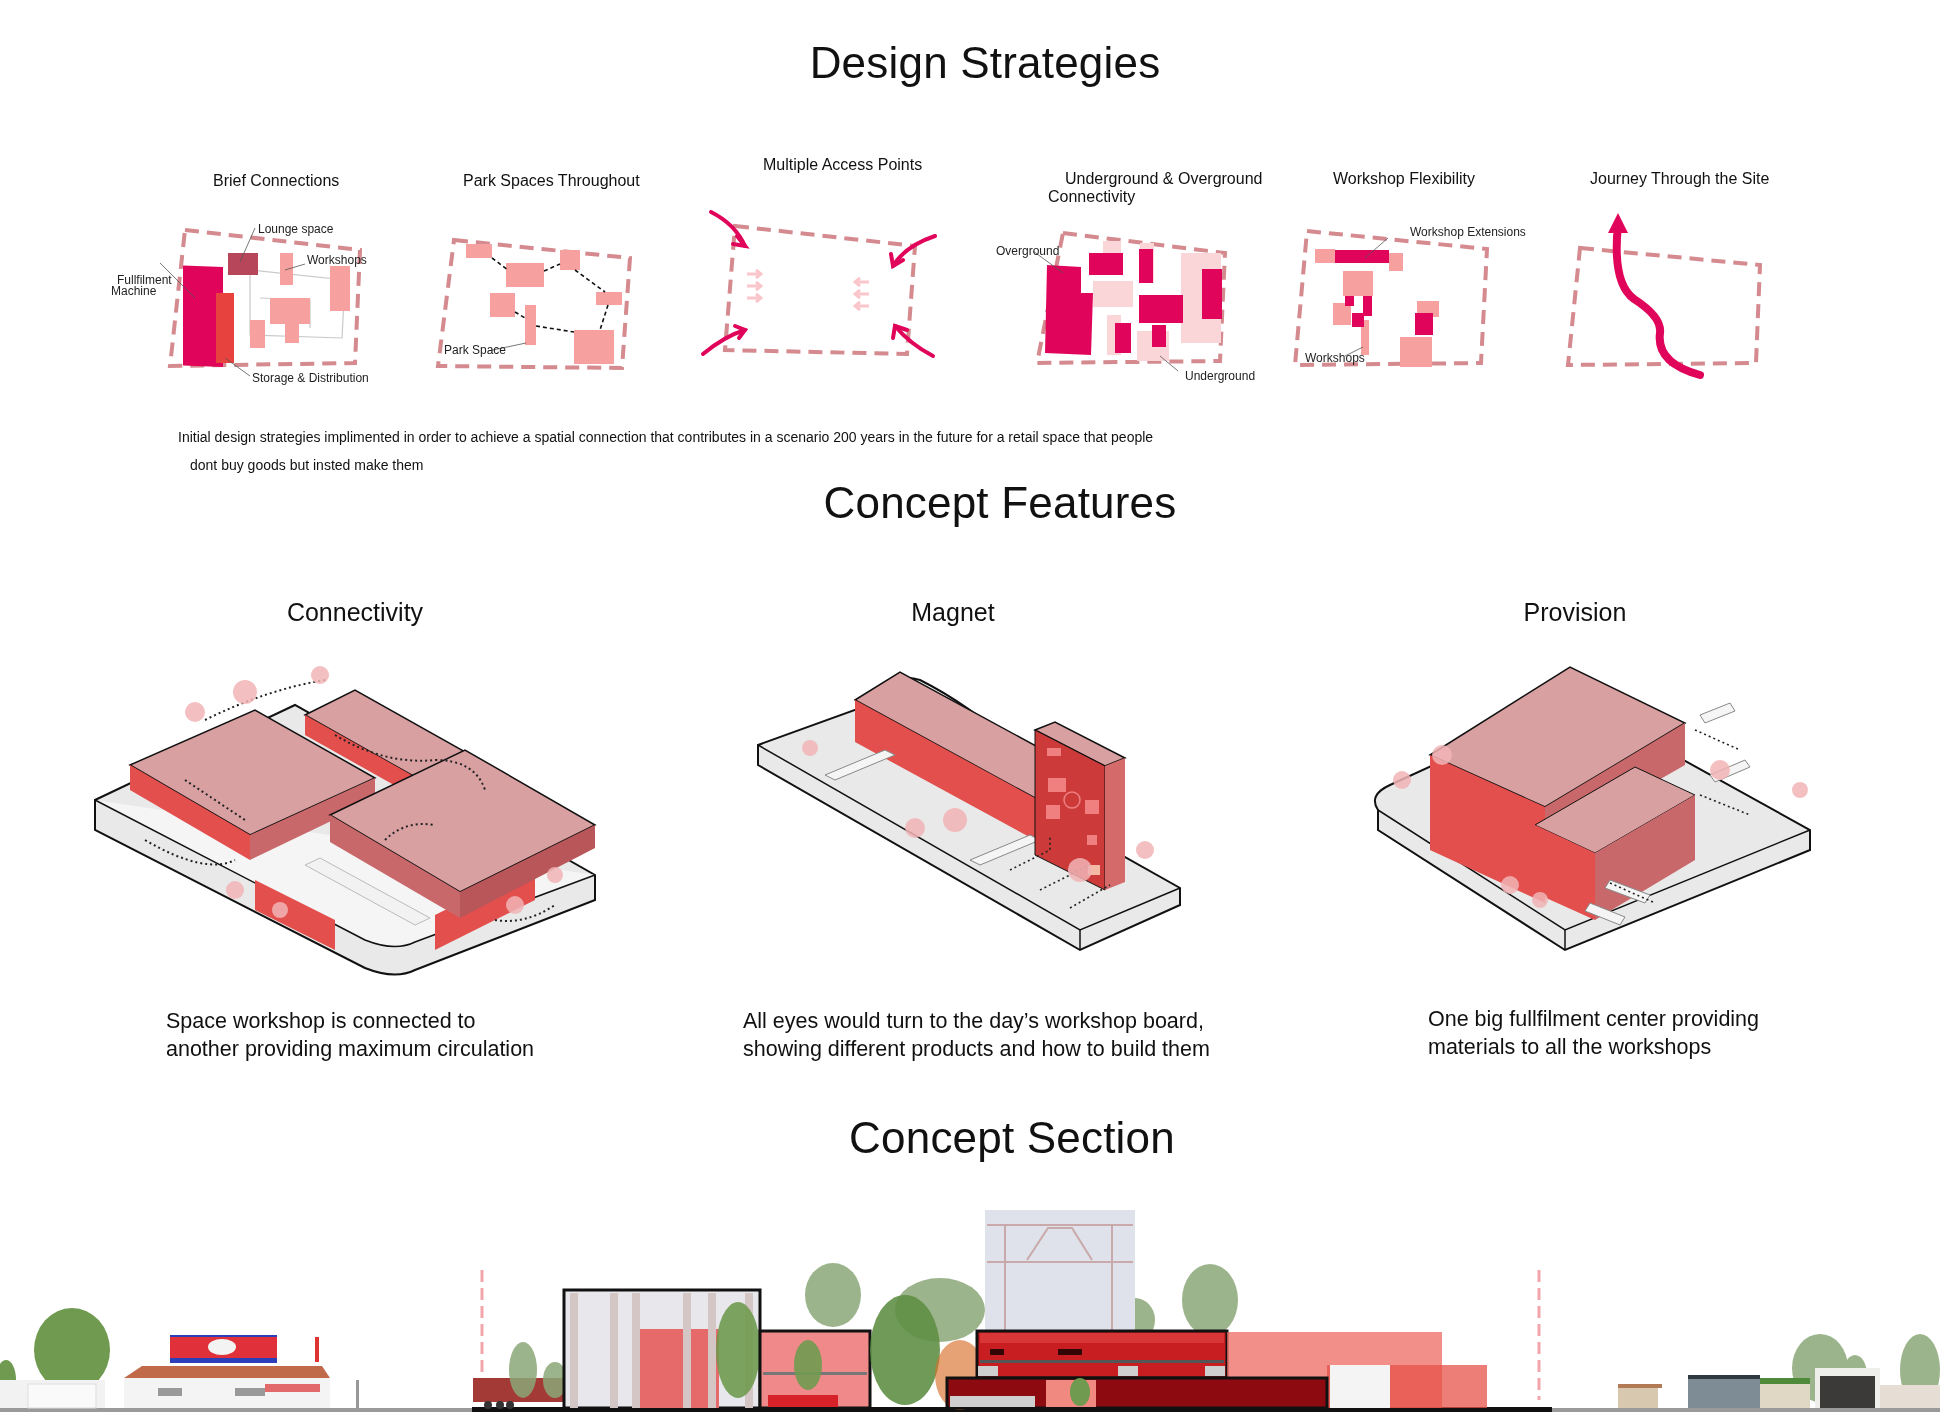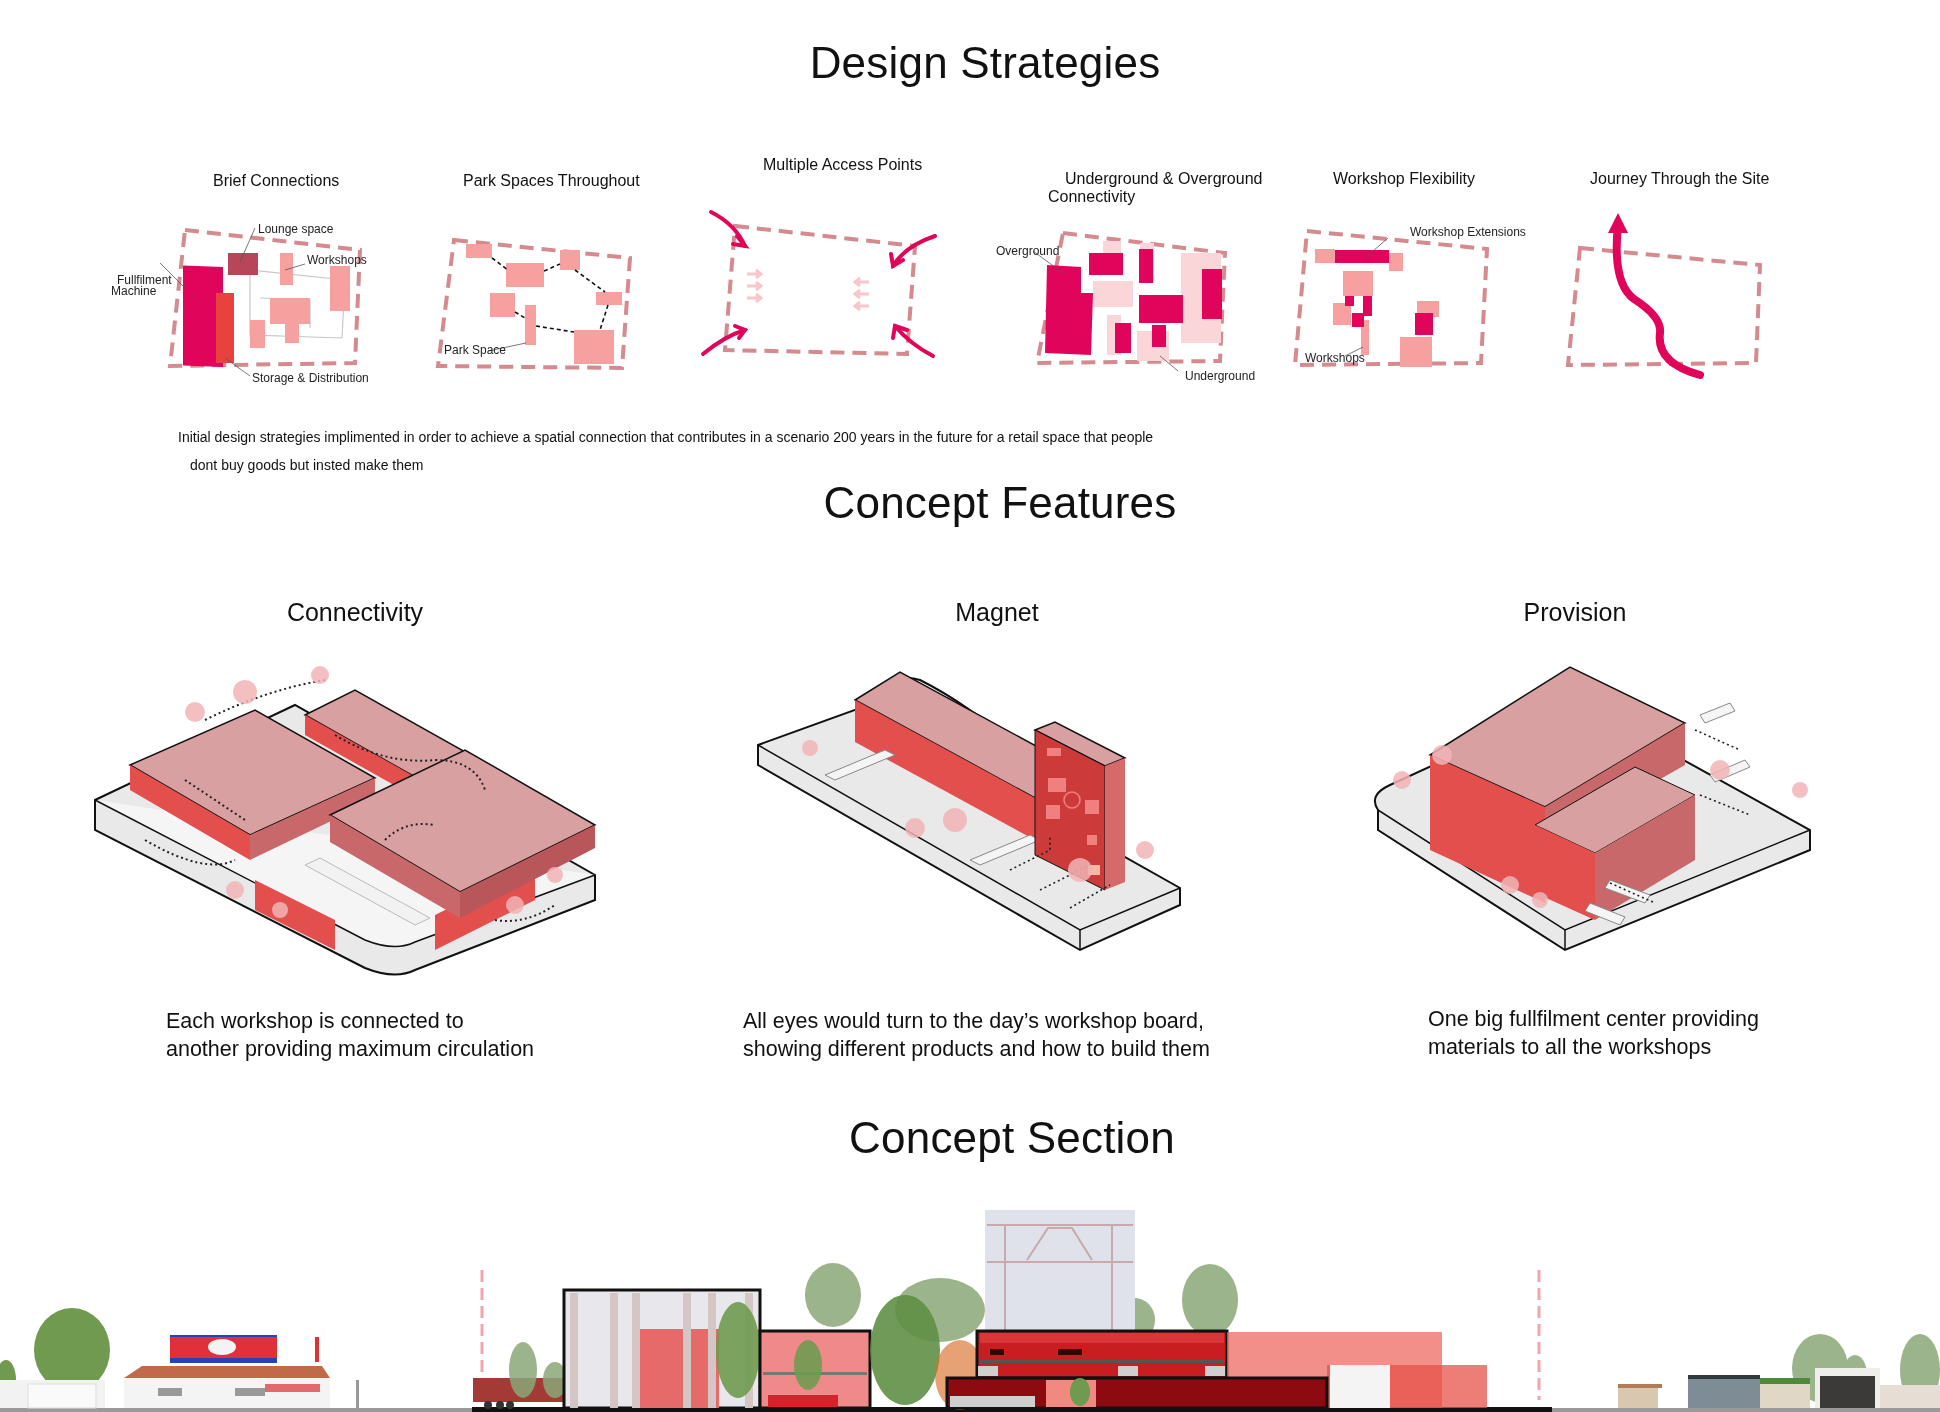--- a/index.html
+++ b/index.html
@@ -202,24 +202,24 @@
   <g fill="#f2b4b6" opacity="0.85">
     <circle cx="110" cy="62" r="10"></circle>
       <circle cx="160" cy="42" r="12"></circle>
       <circle cx="235" cy="25" r="9"></circle>
     <circle cx="150" cy="240" r="9"></circle>
       <circle cx="195" cy="260" r="8"></circle>
       <circle cx="430" cy="255" r="9"></circle>
       <circle cx="470" cy="225" r="8"></circle>
   </g>
 </svg>
-<div class="abs feat-desc" style="left:166px; top:1007px;">Each workshop is connected to</div>
+<div class="abs feat-desc" style="left:166px; top:1007px;">Space workshop is connected to</div>
 <div class="abs feat-desc" style="left:166px; top:1035px;">another providing maximum circulation</div>
 
-<div class="abs feat-title" style="left:842px; width:310px; top:598px;">Magnet</div>
+<div class="abs feat-title" style="left:798px; width:310px; top:598px;">Magnet</div>
 <svg class="abs" style="left:750px; top:660px;" width="440" height="300" viewBox="0 0 440 300">
 
   <path d="M8,85 L110,48 L430,228 L430,245 L330,290 L8,105 Z" fill="#e9e9e9" stroke="#111" stroke-width="2"></path>
   <path d="M8,85 L330,270 L430,228" fill="none" stroke="#111" stroke-width="1.5"></path>
   <path d="M330,270 L330,290" stroke="#111" stroke-width="1.5"></path>
 
   <path d="M110,48 Q140,10 170,20 Q230,50 290,110" fill="none" stroke="#111" stroke-width="2"></path>
 
   <path d="M105,40 L150,12 L330,110 L285,138 Z" fill="#d9a0a2" stroke="#111" stroke-width="1.5"></path>
   <path d="M105,40 L285,138 L285,180 L105,82 Z" fill="#e24f4d"></path>

